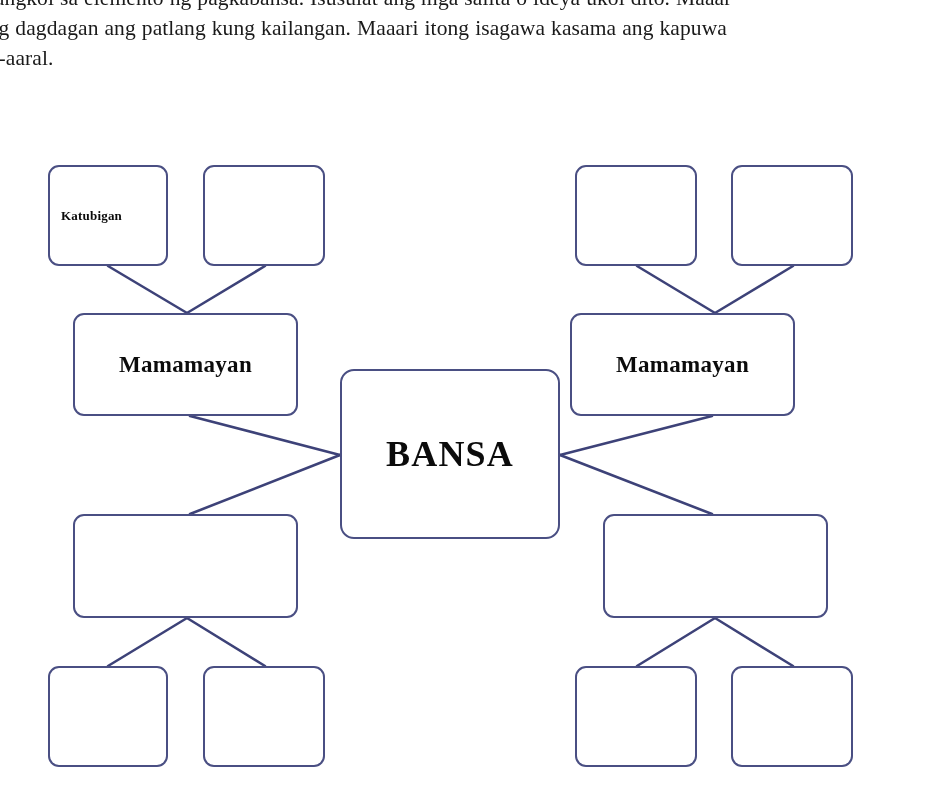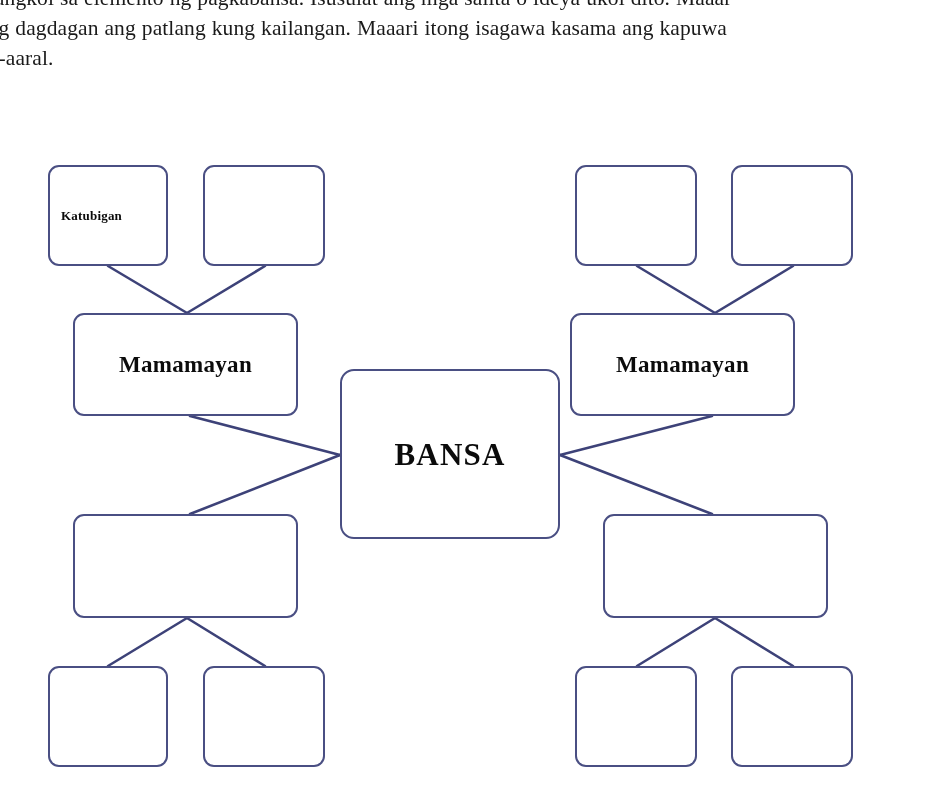--- a/index.html
+++ b/index.html
@@ -64,21 +64,21 @@
 
   .node-text {
     font-family: "Liberation Serif", "DejaVu Serif", serif;
     font-weight: bold;
     color: #0b0b0b;
     white-space: nowrap;
     line-height: 1;
   }
   .t-small  { font-size: 13px; letter-spacing: 0.2px; }
   .t-mid    { font-size: 23px; letter-spacing: 0.3px; }
-  .t-big    { font-size: 31px; letter-spacing: 1.2px; }
+  .t-big    { font-size: 36px; letter-spacing: 1.2px; }
 </style>
 </head>
 <body>
 
 <div id="instructions">atungkol sa elemento ng pagkabansa. Isusulat ang mga salita o ideya ukol dito. Maaar
 ang dagdagan ang patlang kung kailangan. Maaari itong isagawa kasama ang kapuwa
 ag-aaral.</div>
 
 <div id="diagram">
 

